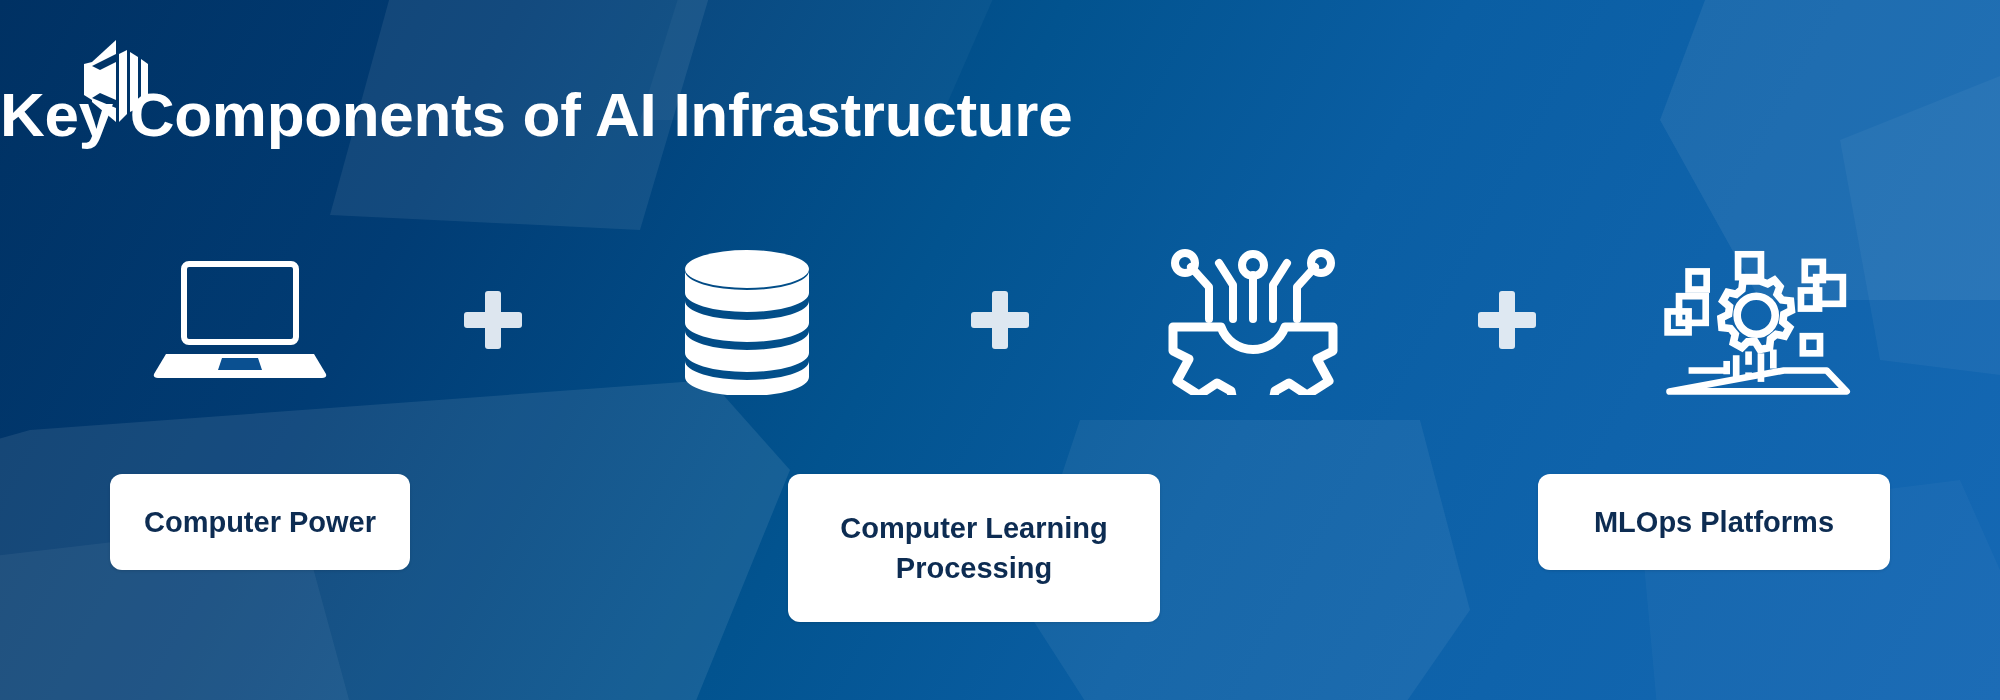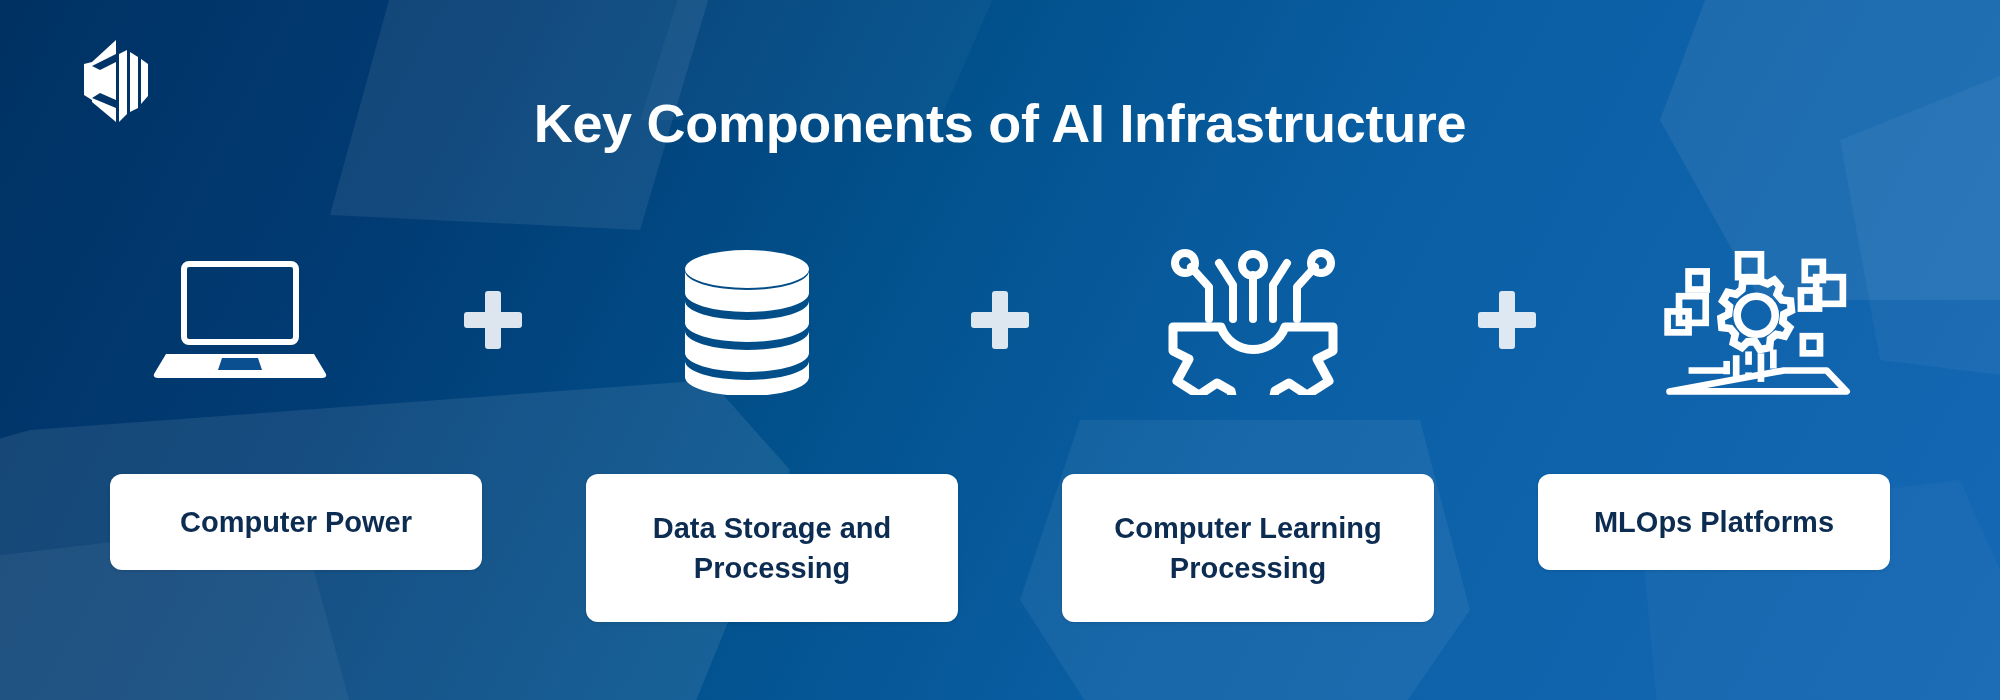--- a/index.html
+++ b/index.html
@@ -30,28 +30,26 @@
   
   #logo {
     position:absolute; left:78px; top:38px;
     width:76px; height:86px;
   }
 
   
   #title {
     position:absolute;
     left:0; right:0; top:84px;
-    text-align:center;
     color:#ffffff;
-    font-size:54px;
+    font-size:62px;
     font-weight:700;
     letter-spacing:-0.3px;
     line-height:1;
     white-space:nowrap;
-    margin-top:12px;
   }
 
   
   #icon-row {
     position:absolute;
     left:140px; right:140px;
     top:250px;
     height:140px;
     display:flex;
     align-items:center;
@@ -97,21 +95,21 @@
     font-size:29px;
     font-weight:700;
     line-height:1.38;
     text-align:center;
     padding:22px 26px;
     display:flex;
     align-items:center;
     justify-content:center;
     box-shadow:0 1px 3px rgba(0,0,0,.12);
   }
-  .card.c1 { width:372px; min-height:96px; }
+  .card.c1 { width:300px; min-height:96px; }
   .card.c2 { width:372px; min-height:148px; }
   .card.c3 { width:372px; min-height:148px; }
   .card.c4 { width:352px; min-height:96px; }
 </style>
 </head>
 <body>
 
 <div id="stage">
 
   <svg id="bg-polys" viewBox="0 0 2000 700" preserveAspectRatio="none">
@@ -230,26 +228,20 @@
     </div>
 
   </div>
 
   <div id="card-row">
 
     <div class="card c1">
       <span>Computer Power</span>
     </div>
 
-    <div class="card c2">
-      <span>
-        <span>Data Storage and</span><br>
-        <span>Processing</span>
-      </span>
-    </div>
 
     <div class="card c3">
       <span>
         <span>Computer Learning</span><br>
         <span>Processing</span>
       </span>
     </div>
 
     <div class="card c4">
       <span>MLOps Platforms</span>

